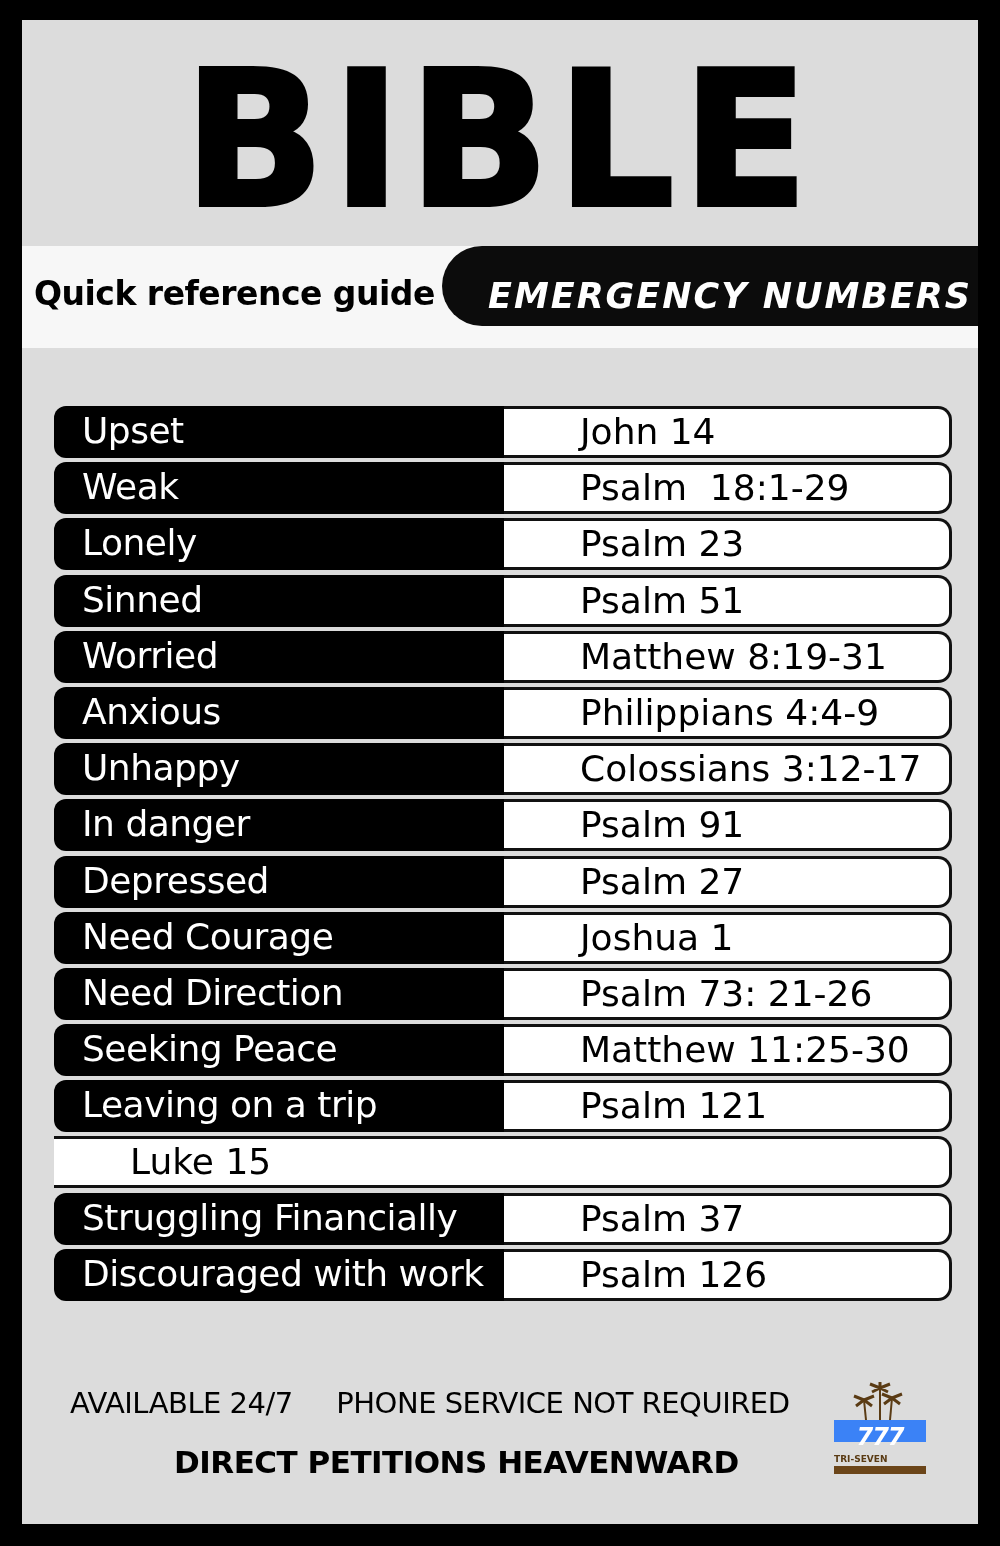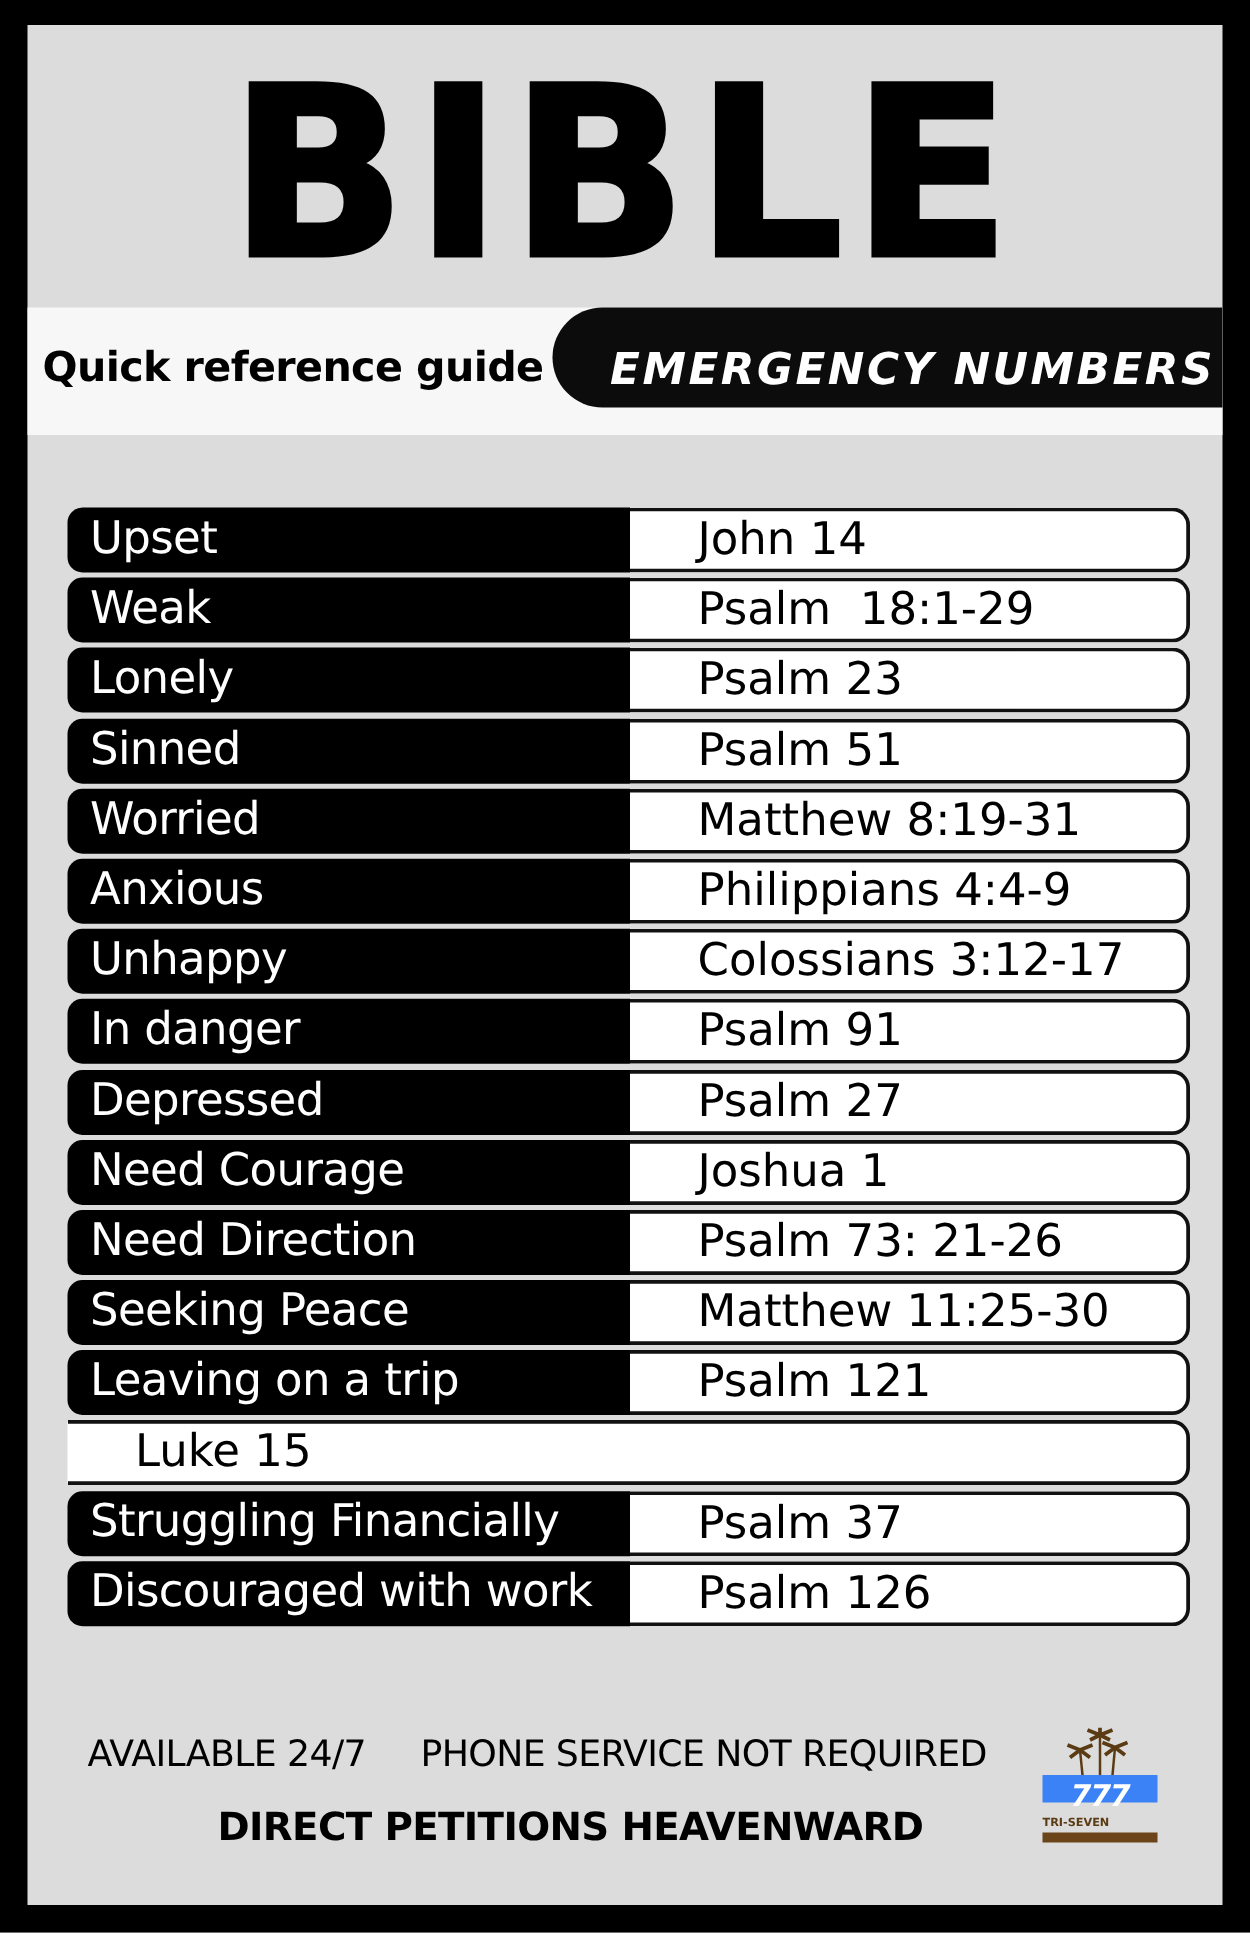--- a/index.html
+++ b/index.html
@@ -5,22 +5,22 @@
   html,body{margin:0;padding:0;}
   body{width:1000px;height:1546px;background:#000;position:relative;overflow:hidden;font-family:"DejaVu Sans",sans-serif;}
   .card{position:absolute;left:22px;top:20px;width:956px;height:1504px;background:#dcdcdc;}
   .title{position:absolute;left:0;top:40px;width:100%;text-align:center;font-family:"DejaVu Sans",sans-serif;font-weight:900;font-size:188px;letter-spacing:8px;color:#000;line-height:160px;transform:scaleX(0.98);-webkit-text-stroke:4px #000;}
   .band{position:absolute;left:0;top:226px;width:956px;height:102px;background:#f7f7f7;}
   .band-left{position:absolute;left:12px;top:0;height:102px;line-height:96px;font-family:"DejaVu Sans",sans-serif;font-weight:bold;font-size:33px;color:#000;letter-spacing:-0.5px;}
   .band-right{position:absolute;left:420px;top:0;width:536px;height:80px;background:#0c0c0c;border-radius:48px 0 0 48px;font-style:italic;}
   .band-right span{position:absolute;left:46px;top:0;line-height:100px;font-family:"DejaVu Sans",sans-serif;font-weight:bold;font-size:35px;color:#fff;letter-spacing:2px;}
   .rows{position:absolute;left:32px;top:386px;width:898px;}
   .row{position:relative;height:52px;margin-bottom:4.2px;display:flex;}
-  .row .k{width:450px;background:#000;border-radius:12px 0 0 12px;color:#fff;font-family:"DejaVu Sans",sans-serif;font-size:36px;line-height:50px;padding-left:18px;box-sizing:border-box;white-space:nowrap;overflow:hidden;letter-spacing:-0.5px;}
-  .row .v{flex:1;background:#fff;border:3px solid #111;border-left:none;border-radius:0 14px 14px 0;color:#000;font-family:"DejaVu Sans",sans-serif;font-size:36px;line-height:46px;padding-left:54px;box-sizing:border-box;white-space:pre;}
+  .row .k{width:450px;background:#000;border-radius:12px 0 0 12px;color:#fff;font-family:"DejaVu Sans",sans-serif;font-size:36px;line-height:50px;padding-left:28px;box-sizing:border-box;white-space:nowrap;overflow:hidden;letter-spacing:-0.5px;}
+  .row .v{flex:1;background:#fff;border:3px solid #111;border-left:none;border-radius:0 14px 14px 0;color:#000;font-family:"DejaVu Sans",sans-serif;font-size:36px;line-height:46px;padding-left:76px;box-sizing:border-box;white-space:pre;}
   .foot1{position:absolute;left:48px;top:1366px;font-family:"DejaVu Sans",sans-serif;font-size:29px;color:#000;letter-spacing:-0.5px;white-space:pre;}
   .foot2{position:absolute;left:152px;top:1424px;font-family:"DejaVu Sans",sans-serif;font-weight:bold;font-size:31px;color:#000;letter-spacing:-0.5px;}
   .logo{position:absolute;left:812px;top:1362px;width:92px;height:96px;}
   .logo .box{position:absolute;left:0;top:38px;width:92px;height:22px;background:#3b82f6;color:#fff;font-family:"DejaVu Sans",sans-serif;font-weight:900;font-style:italic;font-size:24px;line-height:34px;text-align:center;letter-spacing:-1px;}
   .logo .sub{position:absolute;left:0;top:72px;width:92px;height:10px;font-family:"DejaVu Sans",sans-serif;font-size:9px;line-height:10px;color:#5a3b14;font-weight:bold;}
   .logo .bar{position:absolute;left:0;top:84px;width:92px;height:8px;background:#6b4519;}
 </style>
 </head>
 <body>
 

